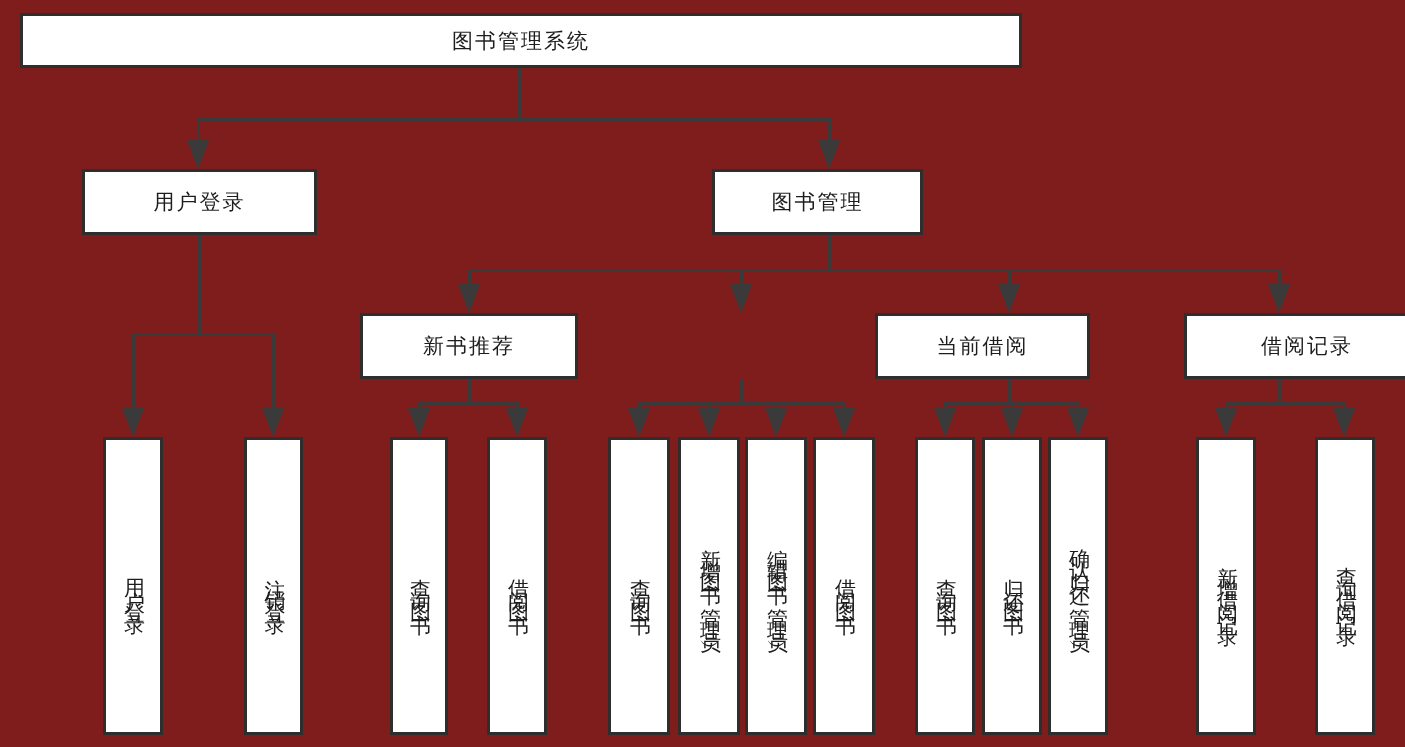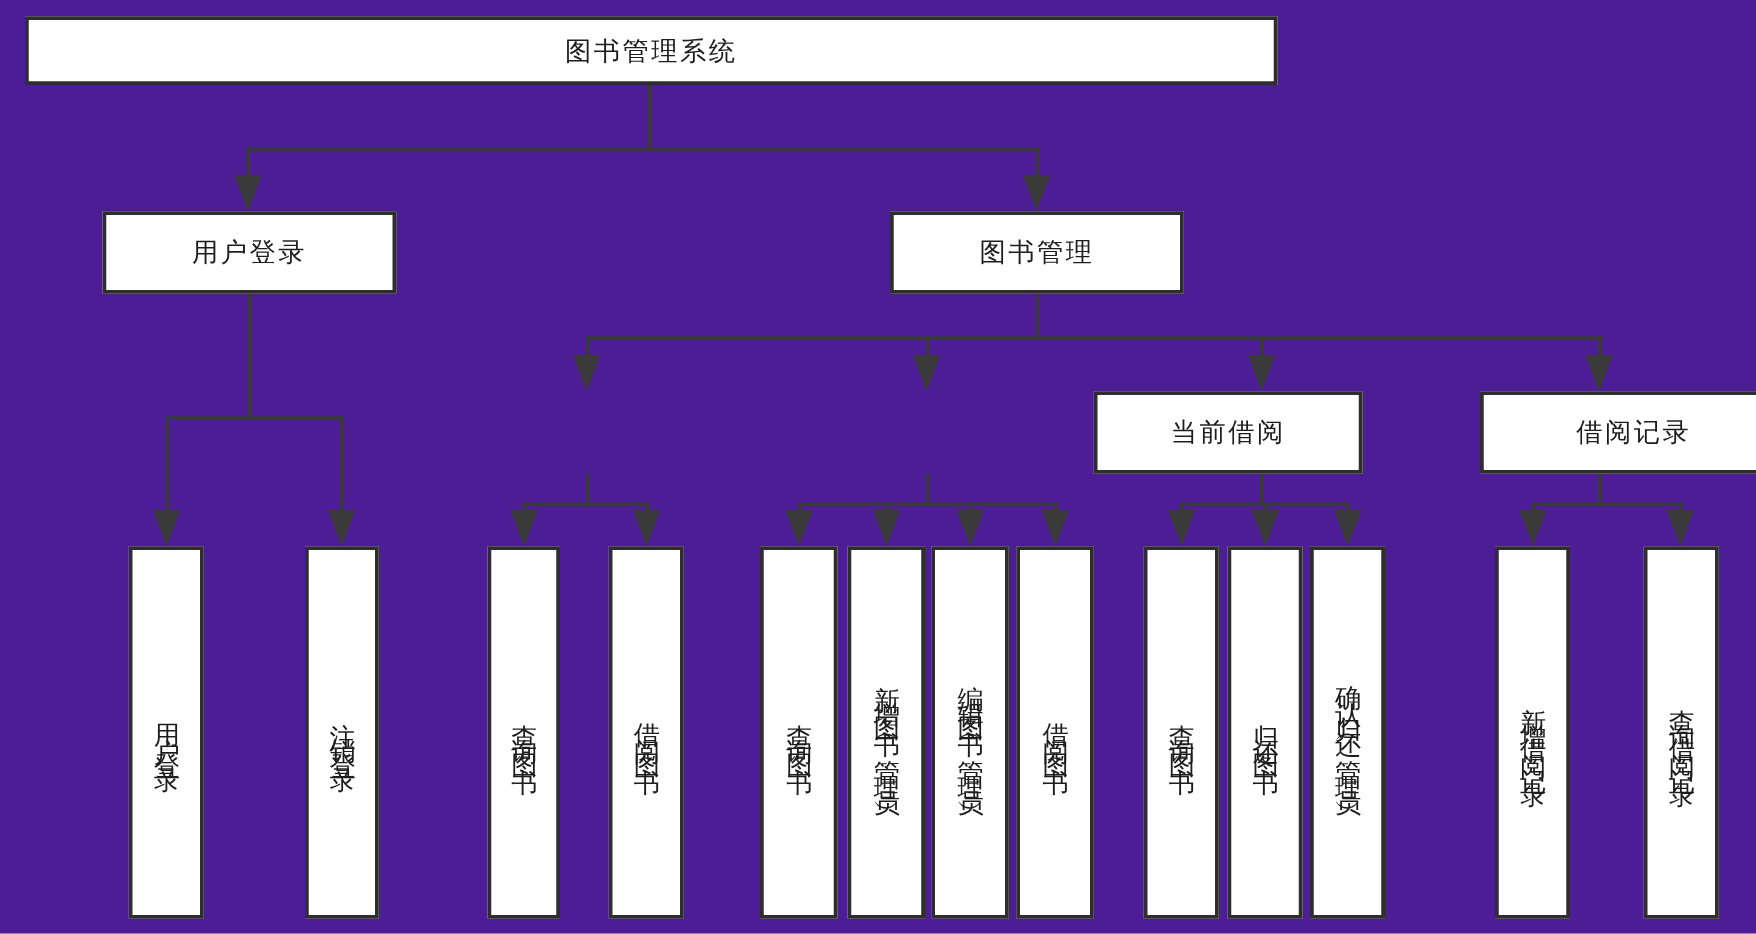--- a/index.html
+++ b/index.html
@@ -4,22 +4,22 @@
 <style>
   html, body {
     margin: 0;
     padding: 0;
     background: #ffffff;
   }
   .canvas {
     position: relative;
     width: 1405px;
     height: 747px;
-    background: #4c1d95;
-    font-family: Liberation Serif, serif;
+    background: #7f1d1d;
+    font-family: Liberation Mono, monospace;
     overflow: hidden;
   }
   .box {
     position: absolute;
     box-sizing: border-box;
     border: 3px solid #2e2e2e;
     background: #ffffff;
     display: flex;
     align-items: center;
     justify-content: center;
@@ -72,21 +72,21 @@
   <div class="line" style="left:518px; top:68px; width:3px; height:51px;"></div>
   <div class="line" style="left:197px; top:118px; width:634px; height:3px;"></div>
   <div class="line" style="left:197px; top:118px; width:3px; height:26px;"></div>
   <div class="arrow" style="left:187px; top:140px;"></div>
   <div class="line" style="left:828px; top:118px; width:3px; height:26px;"></div>
   <div class="arrow" style="left:818px; top:140px;"></div>
 
   <div class="box" style="left:82px; top:169px; width:235px; height:66px;">
     <span class="hlabel">用户登录</span>
   </div>
-  <div class="box" style="left:712px; top:169px; width:235px; height:66px;">
+  <div class="box" style="left:712px; top:169px; width:211px; height:66px;">
     <span class="hlabel">图书管理</span>
   </div>
 
   <div class="line" style="left:198px; top:235px; width:3px; height:100px;"></div>
   <div class="line" style="left:132px; top:333px; width:143px; height:3px;"></div>
   <div class="line" style="left:132px; top:333px; width:3px; height:78px;"></div>
   <div class="arrow" style="left:122px; top:408px;"></div>
   <div class="line" style="left:272px; top:333px; width:3px; height:78px;"></div>
   <div class="arrow" style="left:262px; top:408px;"></div>
 
@@ -94,20 +94,23 @@
   <div class="line" style="left:468px; top:269px; width:814px; height:3px;"></div>
   <div class="line" style="left:468px; top:269px; width:3px; height:17px;"></div>
   <div class="arrow" style="left:458px; top:284px;"></div>
   <div class="line" style="left:740px; top:269px; width:3px; height:17px;"></div>
   <div class="arrow" style="left:730px; top:284px;"></div>
   <div class="line" style="left:1008px; top:269px; width:3px; height:17px;"></div>
   <div class="arrow" style="left:998px; top:284px;"></div>
   <div class="line" style="left:1278px; top:269px; width:3px; height:17px;"></div>
   <div class="arrow" style="left:1268px; top:284px;"></div>
 
+  <div class="box" style="left:360px; top:313px; width:218px; height:66px;">
+    <span class="hlabel">新书推荐</span>
+  </div>
   <div class="box" style="left:875px; top:313px; width:215px; height:66px;">
     <span class="hlabel">当前借阅</span>
   </div>
   <div class="box" style="left:1184px; top:313px; width:246px; height:66px;">
     <span class="hlabel">借阅记录</span>
   </div>
 
   <div class="line" style="left:468px; top:379px; width:3px; height:26px;"></div>
   <div class="line" style="left:418px; top:402px; width:101px; height:3px;"></div>
   <div class="line" style="left:418px; top:402px; width:3px; height:10px;"></div>

